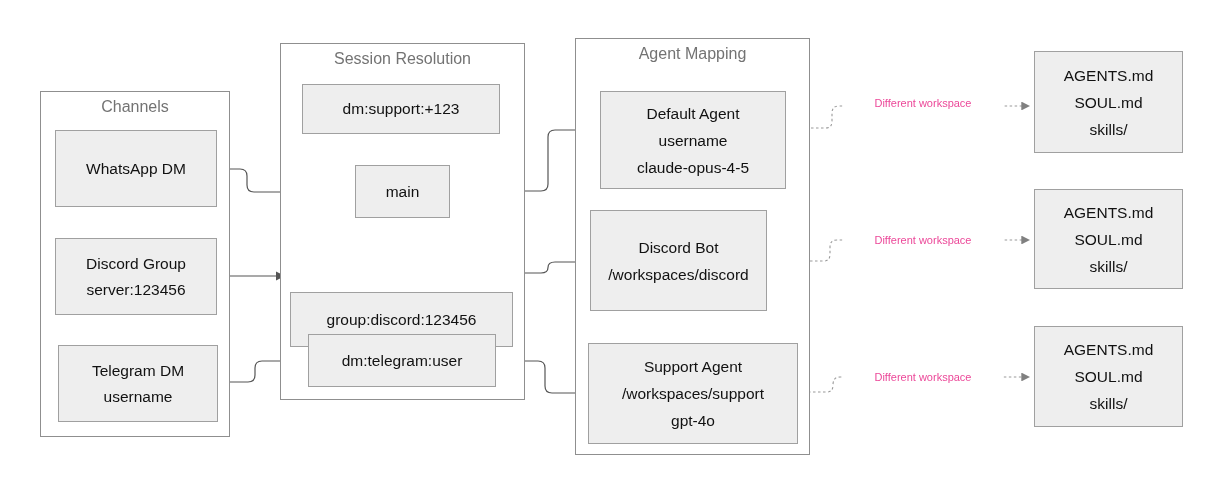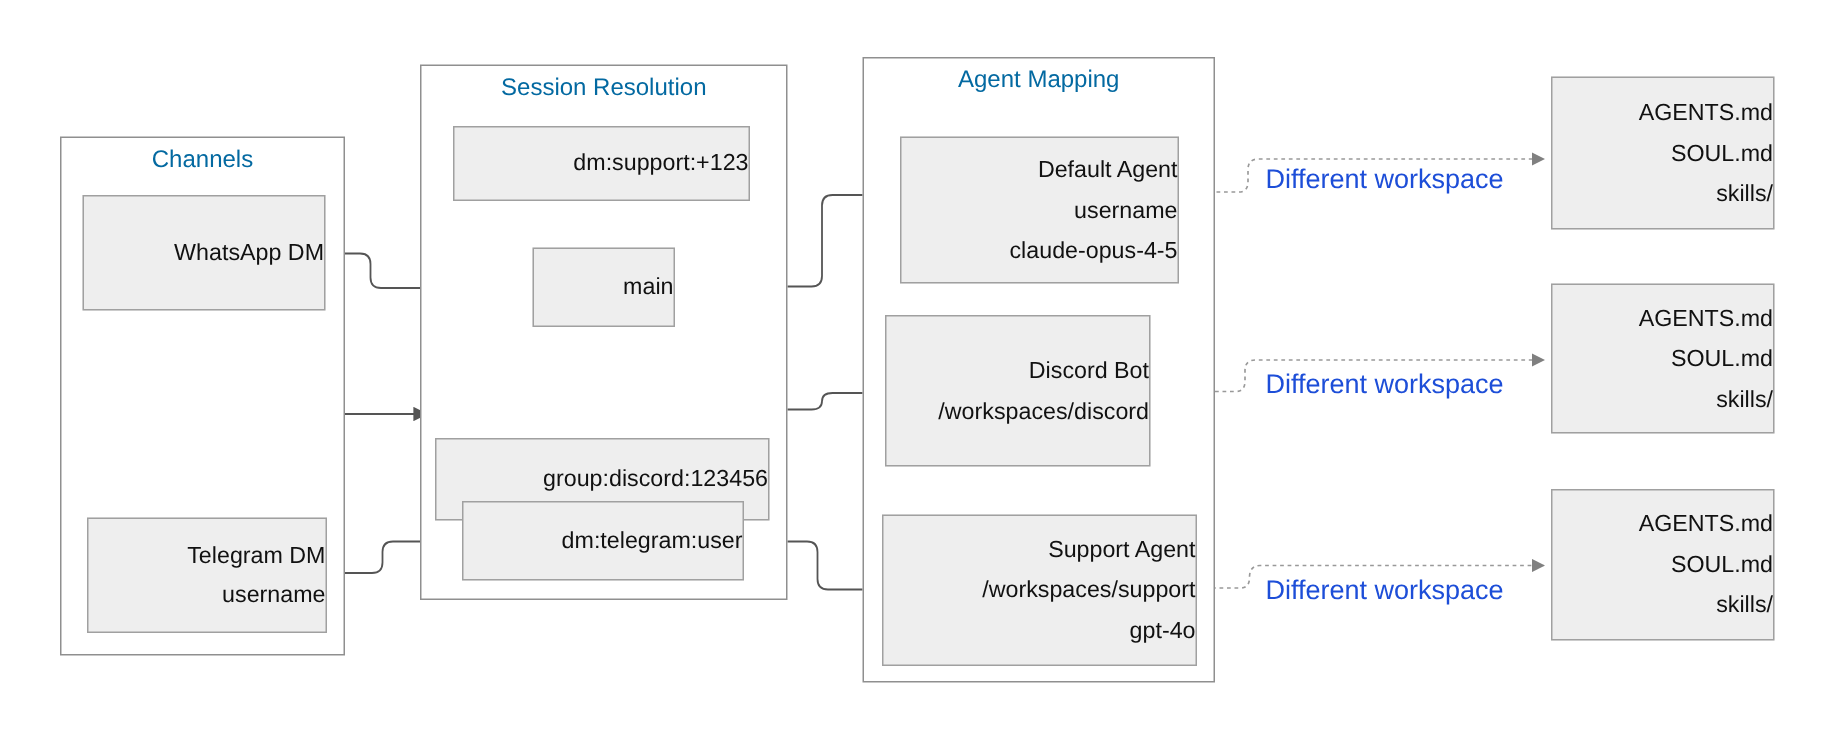--- a/index.html
+++ b/index.html
@@ -24,48 +24,47 @@
     background: #ffffff;
     box-sizing: border-box;
   }
   .container-title {
     position: absolute;
     top: 6px;
     left: 0;
     width: 100%;
     text-align: center;
     font-size: 16px;
-    color: #0369a1;
+    color: #737373;
   }
   .node {
     position: absolute;
     background: #eeeeee;
     border: 1px solid #a0a0a0;
     box-sizing: border-box;
     display: flex;
     flex-direction: column;
-    align-items: flex-end;
+    align-items: center;
     justify-content: center;
     text-align: center;
     font-size: 15.5px;
     color: #111111;
     line-height: 26px;
   }
   .node.three { line-height: 27px; }
   .node span { display: block; white-space: nowrap; }
   .edge-label {
     position: absolute;
     width: 160px;
     text-align: center;
-    font-size: 18px;
+    font-size: 11px;
     line-height: 17px;
-    color: #1d4ed8;
+    color: #ec4899;
     background: #ffffff;
     white-space: nowrap;
-    margin-top: 16px;
   }
 </style>
 </head>
 <body>
 
 <div class="canvas">
 
   <svg class="edges" viewBox="0 0 1223 497">
     <defs>
       <marker id="arrow-solid" viewBox="0 0 8 8" refX="7" refY="4" markerWidth="8" markerHeight="8" orient="auto-start-reverse">
@@ -93,20 +92,24 @@
   </div>
   <div class="container" style="left:280px; top:43px; width:245px; height:357px;">
     <div class="container-title">Session Resolution</div>
   </div>
   <div class="container" style="left:575px; top:38px; width:235px; height:417px;">
     <div class="container-title">Agent Mapping</div>
   </div>
 
   <div class="node" style="left:55px; top:130px; width:162px; height:77px;">
     <span>WhatsApp DM</span>
+  </div>
+  <div class="node" style="left:55px; top:238px; width:162px; height:77px;">
+    <span>Discord Group</span>
+    <span>server:123456</span>
   </div>
   <div class="node" style="left:58px; top:345px; width:160px; height:77px;">
     <span>Telegram DM</span>
     <span>username</span>
   </div>
 
   <div class="node" style="left:302px; top:84px; width:198px; height:50px;">
     <span>dm:support:+123</span>
   </div>
   <div class="node" style="left:355px; top:165px; width:95px; height:53px;">

